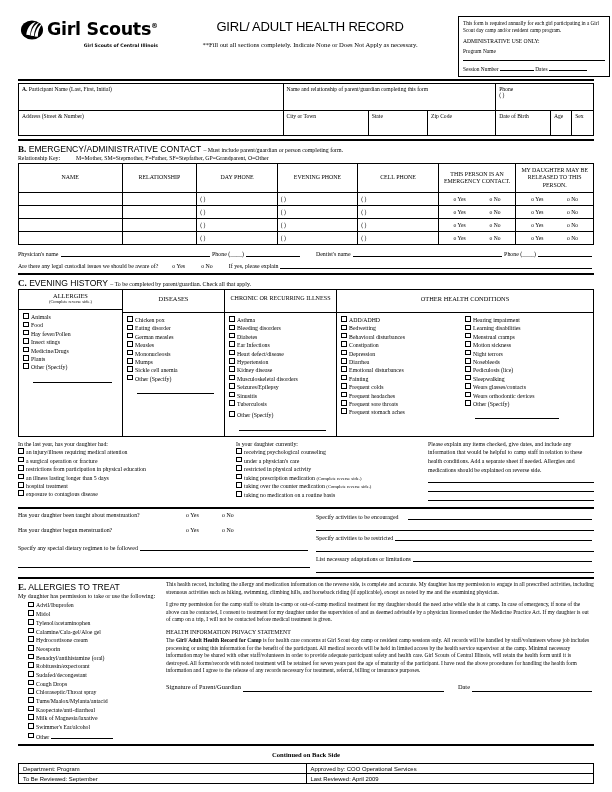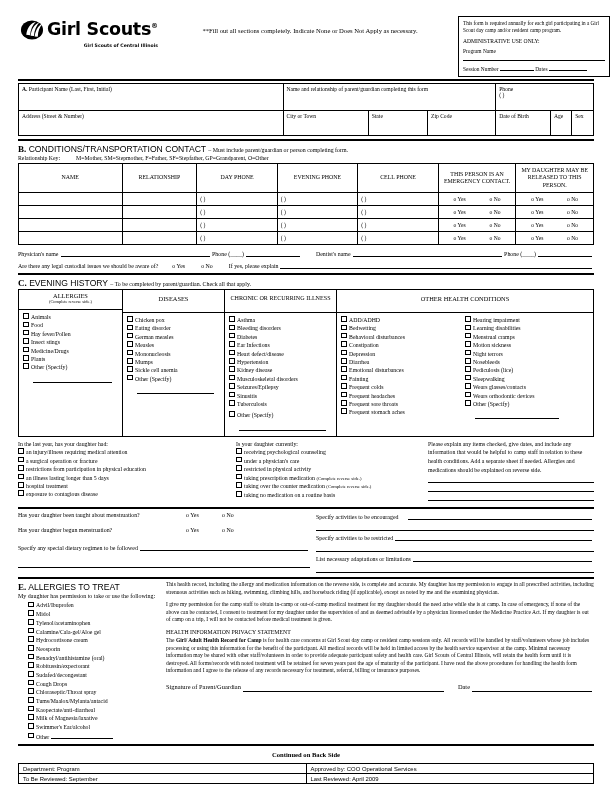--- a/index.html
+++ b/index.html
@@ -120,20 +120,21 @@
           <path d="M26 70 C30 40 46 22 66 16 C52 30 44 48 42 72 Z" fill="#fff"></path>
           <path d="M44 74 C48 44 62 26 80 19 C68 33 60 50 58 75 Z" fill="#fff"></path>
           <path d="M61 77 C65 49 77 31 93 24 C82 38 75 54 74 78 Z" fill="#fff"></path>
         </svg>
         <div class="logo-text"><span>Girl Scouts</span><span class="logo-reg">®</span></div>
       </div>
       <div class="logo-sub">Girl Scouts of Central Illinois</div>
     </div>
 
     <div class="title-block">
+      <div class="main-title">GIRL/ ADULT HEALTH RECORD</div>
       <div class="sub2">**Fill out all sections completely. Indicate None or Does Not Apply as necessary.</div>
     </div>
 
     <div class="admin-box">
       <div class="admin-note">This form is required annually for each girl participating in a Girl Scout day camp and/or resident camp program.</div>
       <div class="admin-title">ADMINISTRATIVE USE ONLY:</div>
       <div class="admin-field">Program Name</div>
       <div class="admin-line"></div>
       <div class="admin-sess">
         <span>Session Number</span>
@@ -178,21 +179,21 @@
             </table>
       </td>
     </tr>
   </tbody>
     </table>
 
   <div class="thickrule"></div>
 
   <div class="sec-head">
     <b>B.</b>
-    <span>CONDITIONS/TRANSPORTATION CONTACT</span>
+    <span>EMERGENCY/ADMINISTRATIVE CONTACT</span>
     <span class="dash">– Must include parent/guardian or person completing form.</span>
   </div>
   <div class="relkey">
     <span class="kw">Relationship Key:</span><span>M=Mother, SM=Stepmother, F=Father, SF=Stepfather, GP=Grandparent, O=Other</span>
   </div>
 
   <table class="emtbl">
     <tbody>
         <tr>
       <th style="width:18%">NAME</th>

